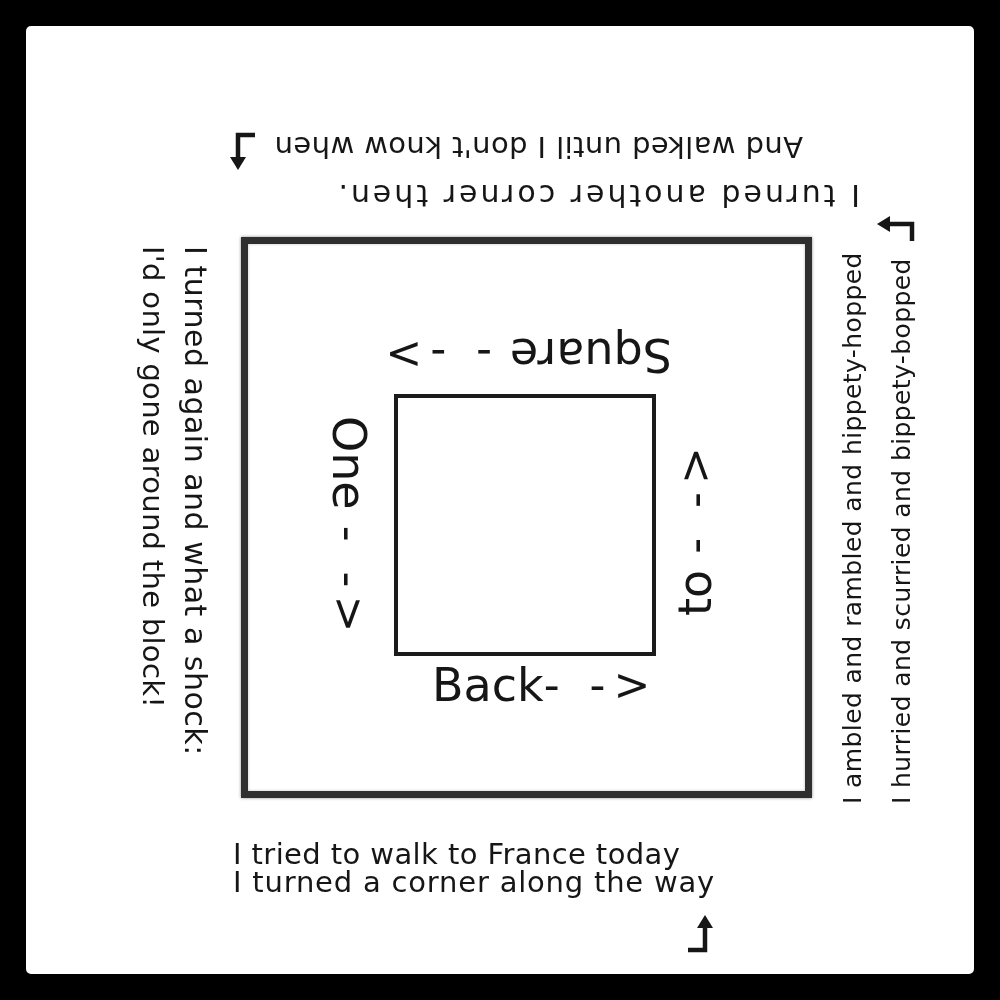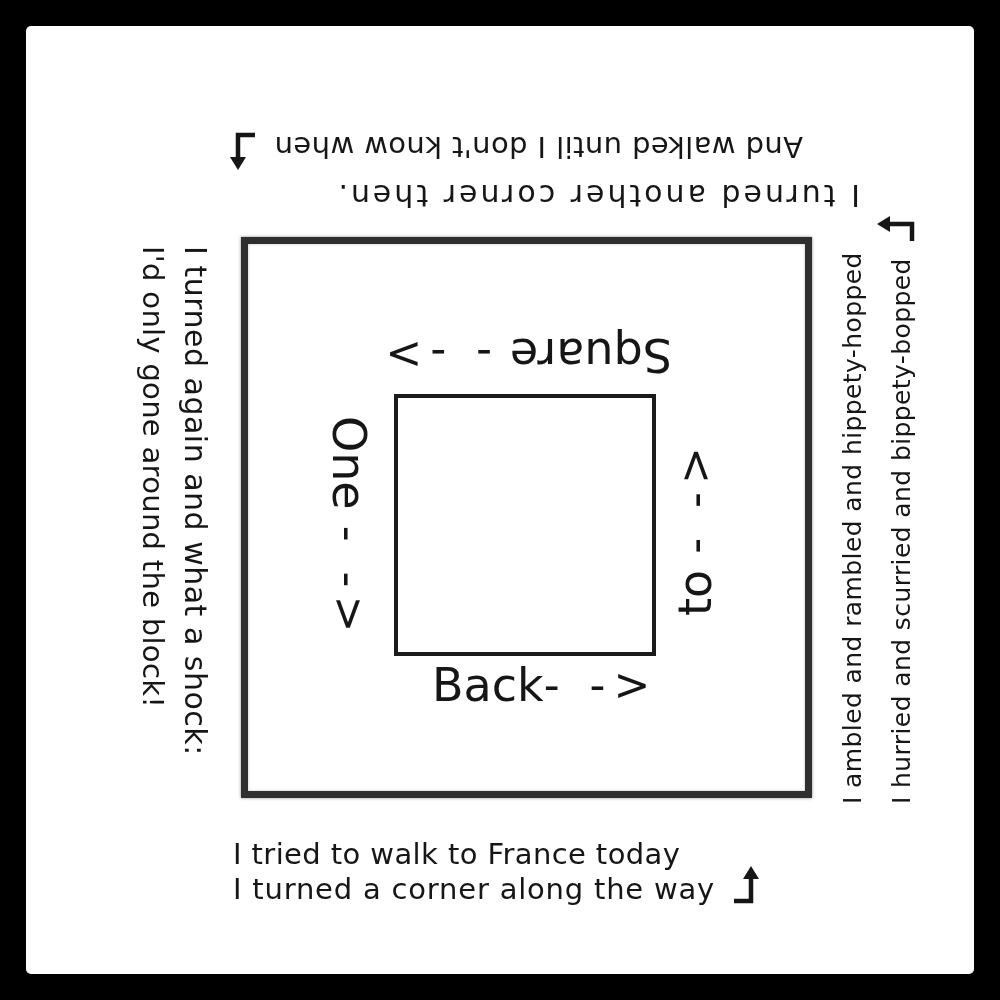--- a/index.html
+++ b/index.html
@@ -54,21 +54,21 @@
   
   #right-line-inner{left:797px;top:778px;width:540px;height:45px;font-size:25px;letter-spacing:.4px;}
   #right-line-outer{left:846px;top:778px;width:600px;height:45px;font-size:25px;letter-spacing:.4px;gap:14px;}
 
   
   #left-line-inner{left:192px;top:220px;width:530px;height:40px;font-size:30px;letter-spacing:.5px;}
   #left-line-outer{left:150px;top:220px;width:490px;height:40px;font-size:29px;letter-spacing:.3px;}
 
   
   #bottom-line-1{left:207px;top:792px;font-size:29px;letter-spacing:.4px;margin-top:20px;}
-  #bottom-line-2{left:207px;top:840px;font-size:29px;letter-spacing:.8px;gap:16px;}
+  #bottom-line-2{left:207px;top:840px;font-size:29px;letter-spacing:.8px;gap:16px;flex-direction:column;}
 
   
   .sq-label{
     position:absolute;
     display:flex;
     align-items:center;
     white-space:nowrap;
     font-size:46px;
     line-height:1;
   }

